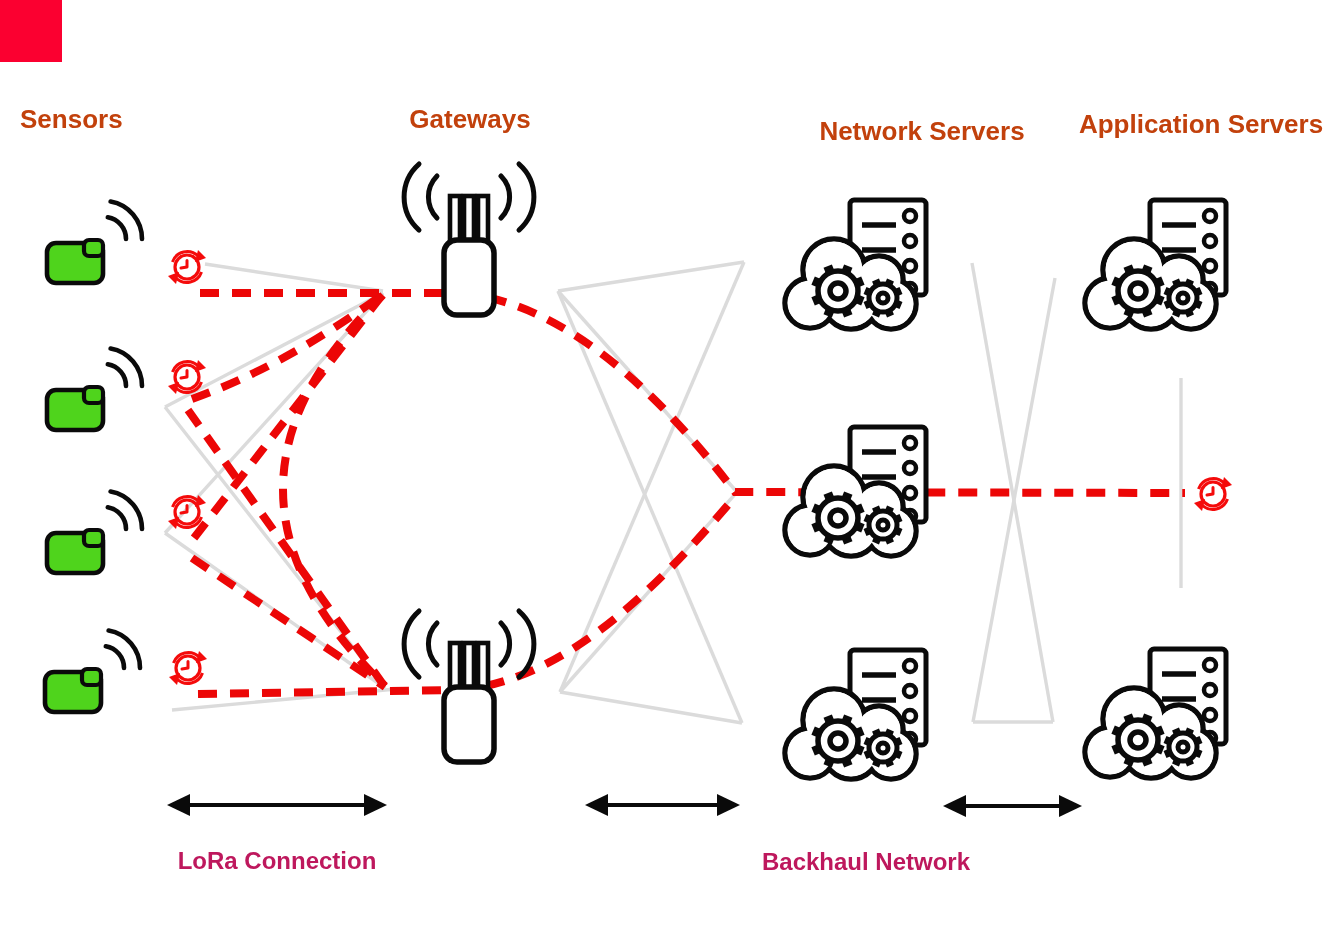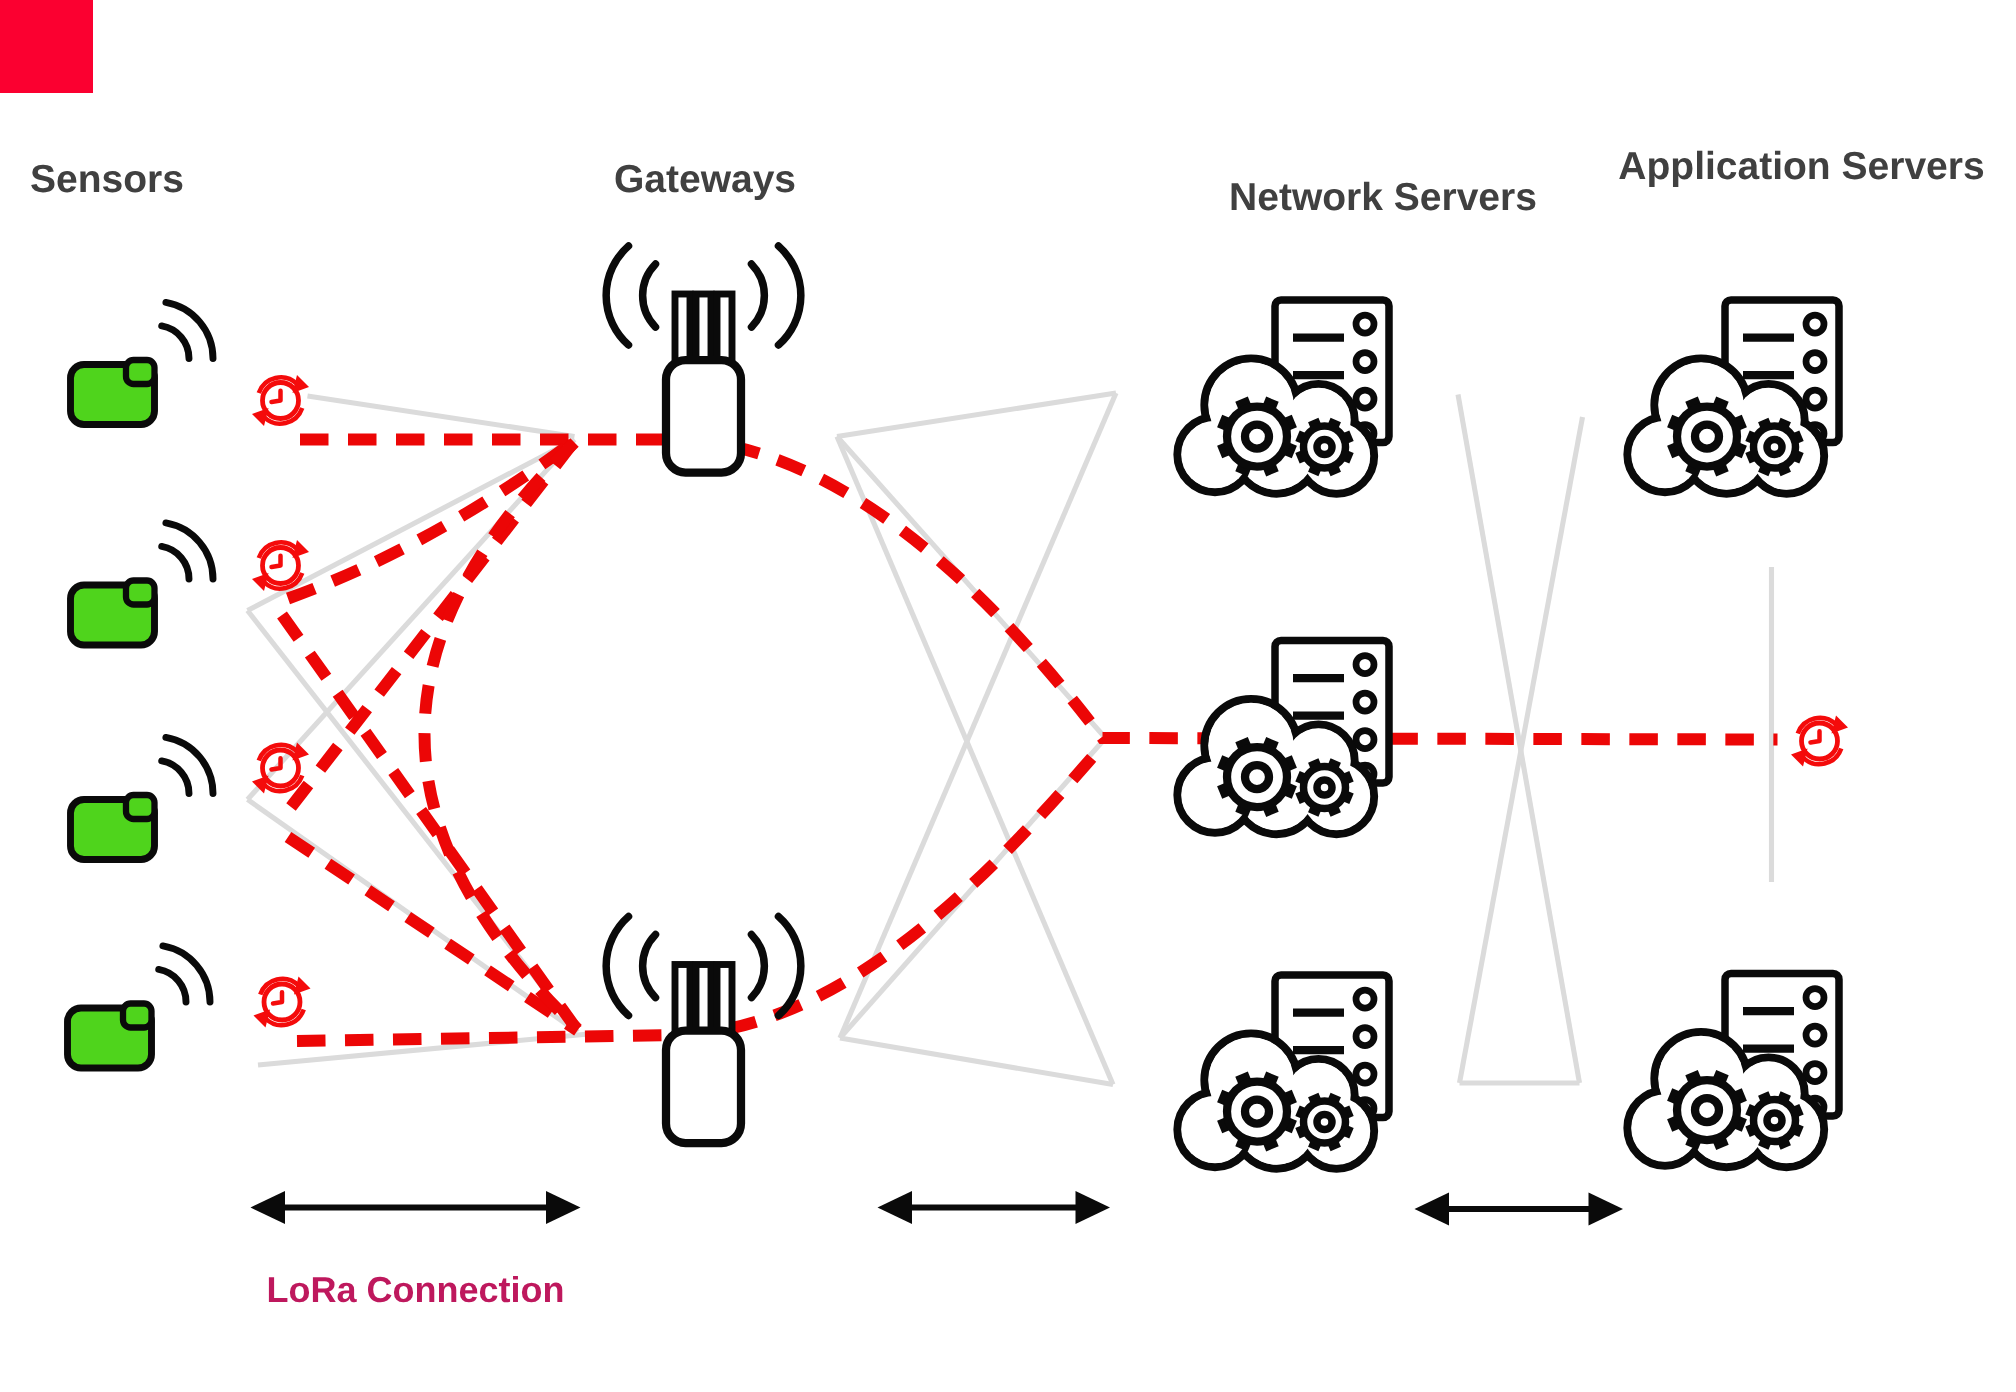--- a/index.html
+++ b/index.html
@@ -1,21 +1,21 @@
 <!DOCTYPE html>
 <html><head>
 <meta charset="utf-8">
 <style>
   html,body{margin:0;padding:0;background:#ffffff;}
   body{width:1344px;height:928px;position:relative;overflow:hidden;
        font-family:"Liberation Sans","DejaVu Sans",sans-serif;}
   .stage{position:absolute;inset:0;}
   svg{position:absolute;left:0;top:0;}
   .logo{position:absolute;left:0;top:0;width:62px;height:62px;}
-  .hdr{position:absolute;font-weight:bold;font-size:26px;color:#404040;
+  .hdr{position:absolute;font-weight:bold;font-size:26px;color:#c2410c;
        letter-spacing:0px;white-space:nowrap;}
   .hdr.center{transform:translateX(-50%);text-align:center;}
   .legend{position:absolute;font-weight:bold;font-size:24px;color:#be185d;
        transform:translateX(-50%);white-space:nowrap;}
 </style>
 </head>
 <body>
 
 <div class="stage">
 
@@ -205,17 +205,18 @@
     <polygon points="943,806 966,795 966,817" stroke="none"></polygon>
     <polygon points="1082,806 1059,795 1059,817" stroke="none"></polygon>
   </g>
 </svg>
 
 <div class="logo" style="background:#fb0030;"></div>
 
 <div class="hdr" style="left:20px;top:104px;">Sensors</div>
 <div class="hdr center" style="left:470px;top:104px;">Gateways</div>
 <div class="hdr center" style="left:876px;top:116px;margin-left:46px;">Network Servers</div>
-<div class="hdr center" style="left:1201px;top:95px;">Application Servers</div>
+<div class="hdr center" style="left:1201px;top:109px;">Application Servers</div>
 
 <div class="legend" style="left:277px;top:847px;">LoRa Connection</div>
+<div class="legend" style="left:866px;top:848px;">Backhaul Network</div>
 
 </div>
 
 </body></html>

